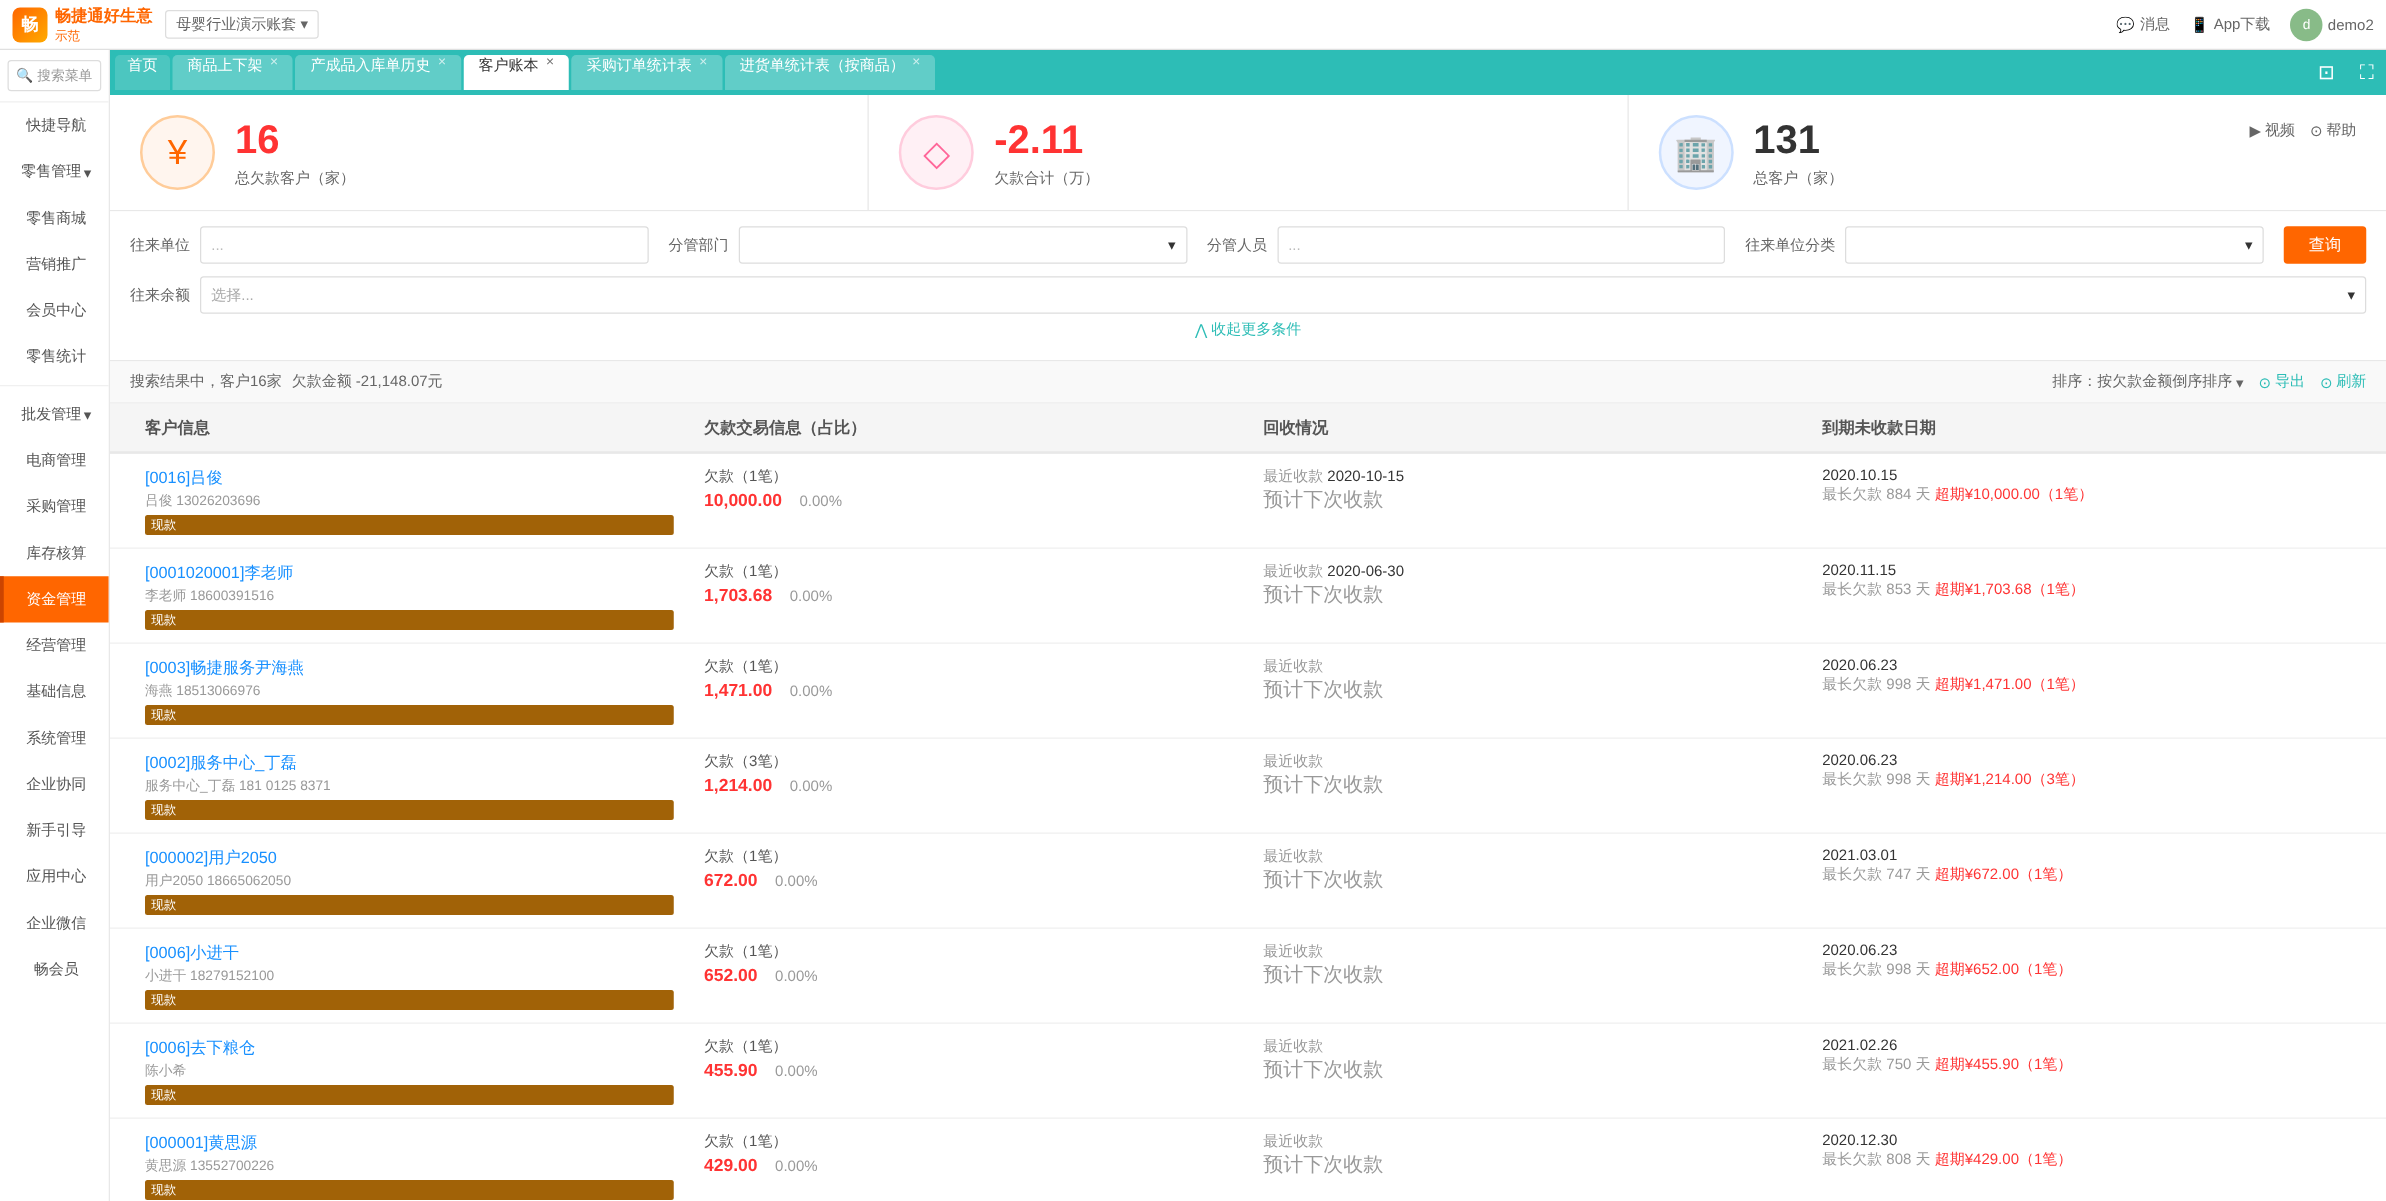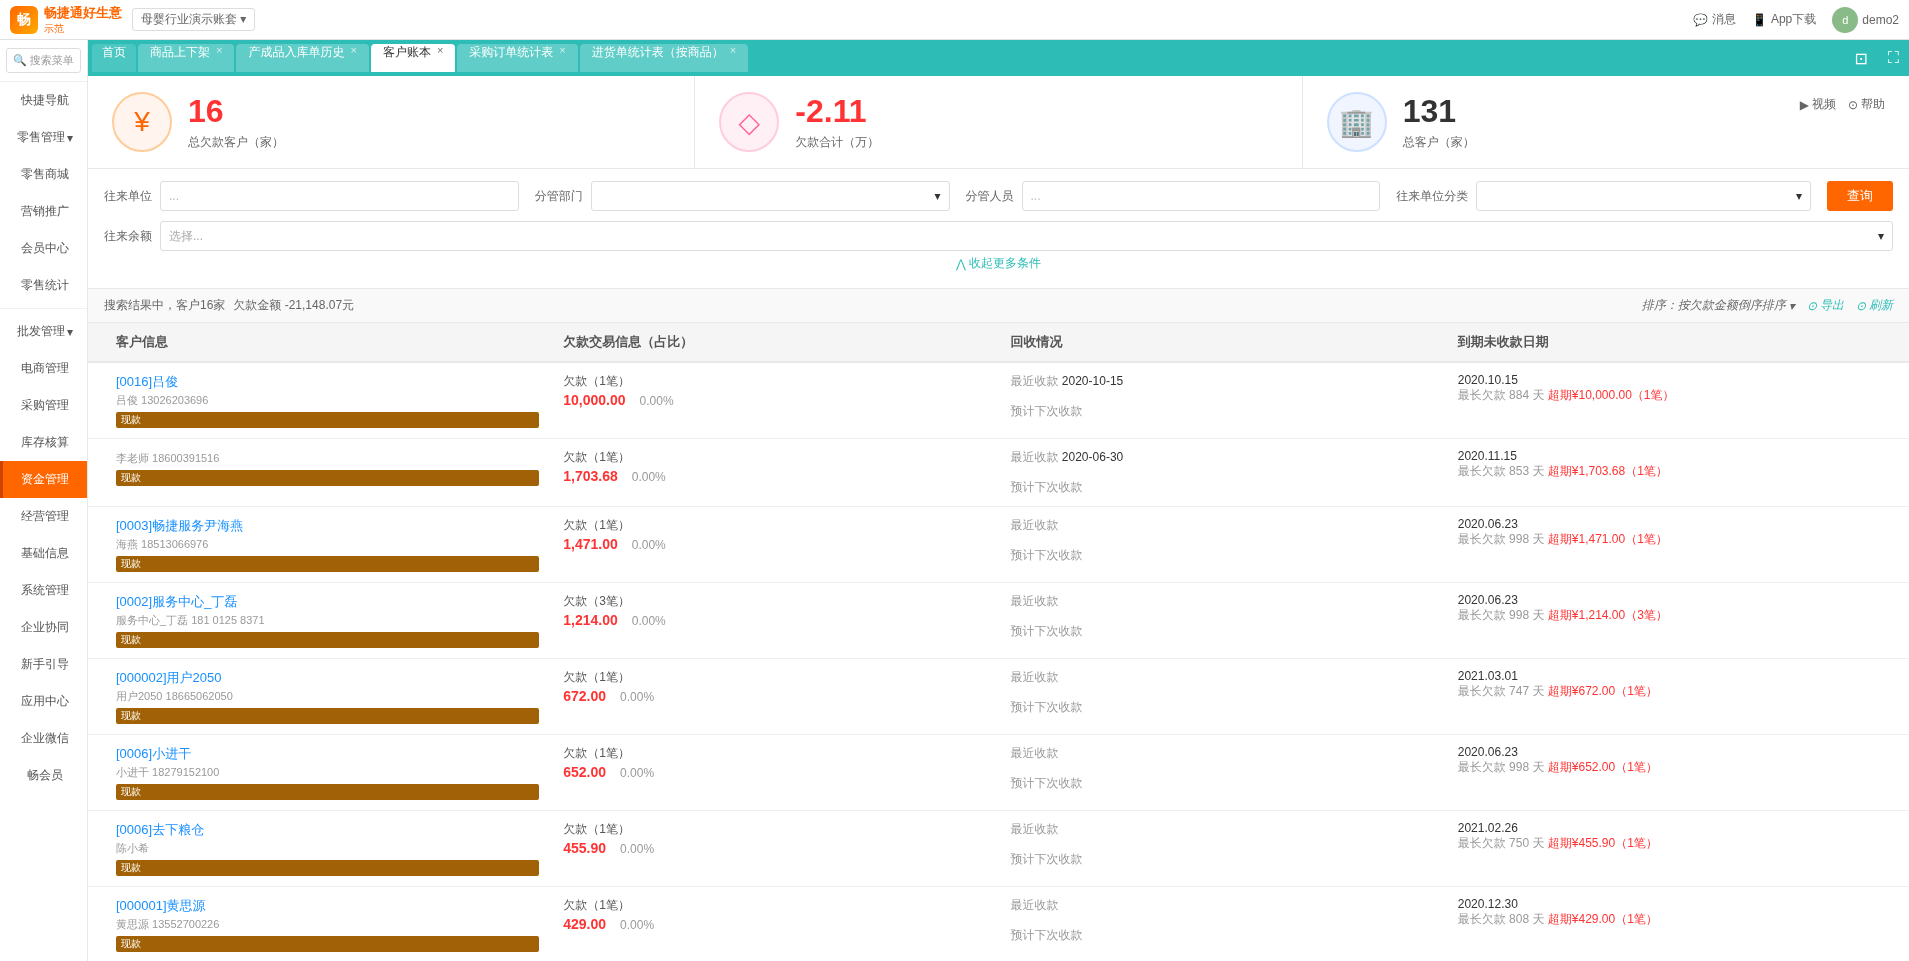--- a/index.html
+++ b/index.html
@@ -74,40 +74,40 @@
     .filter-input { flex: 1; height: 30px; border: 1px solid #ddd; border-radius: 3px; padding: 0 8px; font-size: 12px; display: flex; align-items: center; justify-content: space-between; cursor: pointer; }
     .filter-input-select { flex: 1; height: 30px; border: 1px solid #ddd; border-radius: 3px; padding: 0 8px; font-size: 12px; display: flex; align-items: center; justify-content: space-between; cursor: pointer; background: #fff; }
     .search-btn { background: #ff6600; color: #fff; border: none; padding: 6px 20px; border-radius: 3px; font-size: 13px; cursor: pointer; height: 30px; }
     .filter-row2 { display: flex; align-items: center; gap: 16px; }
     .collapse-btn { color: #2dbdb6; font-size: 12px; cursor: pointer; display: flex; align-items: center; gap: 3px; text-align: center; width: 100%; justify-content: center; padding: 4px; }
 
     
     .results-bar { display: flex; align-items: center; justify-content: space-between; padding: 8px 16px; background: #f9f9f9; border-bottom: 1px solid #e8e8e8; font-size: 12px; color: #666; }
     .results-bar-left { display: flex; align-items: flex-start; gap: 8px; }
     .results-bar-right { display: flex; align-items: center; gap: 12px; }
-    .results-bar-right span { cursor: pointer; display: flex; align-items: center; gap: 3px; font-style: italic; }
+    .results-bar-right span { cursor: pointer; display: flex; align-items: center; gap: 3px; }
     .results-bar-right .export { color: #2dbdb6; }
     .results-bar-right .refresh { color: #2dbdb6; }
 
     
     .table-container { background: #fff; }
     .table-header { display: grid; grid-template-columns: 2fr 2fr 2fr 2fr; background: #f5f5f5; border-bottom: 2px solid #e8e8e8; padding: 0 16px; }
     .th { padding: 10px 12px; font-size: 13px; color: #555; font-weight: 600; }
     .table-row { display: grid; grid-template-columns: 2fr 2fr 2fr 2fr; border-bottom: 1px solid #f0f0f0; padding: 0 16px; }
     .td { padding: 10px 12px; font-size: 12px; color: #333; vertical-align: top; display: flex; flex-direction: column; justify-content: flex-start; }
     .customer-name { color: #1890ff; cursor: pointer; font-size: 13px; font-weight: 500; }
     .customer-info { color: #999; font-size: 11px; margin-top: 2px; }
     .customer-tag { display: inline-block; background: #a16207; color: #fff; font-size: 10px; padding: 1px 5px; border-radius: 2px; margin-top: 4px; }
     .debt-count { color: #555; font-size: 12px; }
     .debt-amount { color: #ff3333; font-size: 14px; font-weight: bold; margin-top: 2px; }
     .debt-percent { color: #999; font-size: 12px; margin-left: 8px; }
     .debt-row { display: flex; align-items: baseline; gap: 6px; }
     .collection-label { color: #999; font-size: 12px; }
     .collection-date { color: #333; font-size: 12px; }
-    .collection-expected { color: #999; font-size: 12px; margin-top: 13px; }
+    .collection-expected { color: #999; font-size: 16px; margin-top: 0; }
     .due-date { color: #333; font-size: 12px; }
     .overdue-text { color: #ff3333; font-size: 12px; margin-top: 3px; }
     .overdue-days { color: #999; font-size: 12px; }
   </style>
 </head>
 <body>
 
 <div class="top-bar">
   <div class="top-bar-left">
     <div class="logo-area">
@@ -377,20 +377,21 @@
             <span class="due-date">2020.10.15</span>
             <div>
               <span class="overdue-days">最长欠款 884 天</span>
               <span class="overdue-text">超期¥10,000.00（1笔）</span>
             </div>
           </div>
         </div>
 
         <div class="table-row">
           <div class="td">
+            <span class="customer-name">[0001020001]李老师</span>
             <span class="customer-info">李老师  18600391516</span>
             <span class="customer-tag">现款</span>
           </div>
           <div class="td">
             <span class="debt-count">欠款（1笔）</span>
             <div class="debt-row">
               <span class="debt-amount">1,703.68</span>
               <span class="debt-percent">0.00%</span>
             </div>
           </div>

